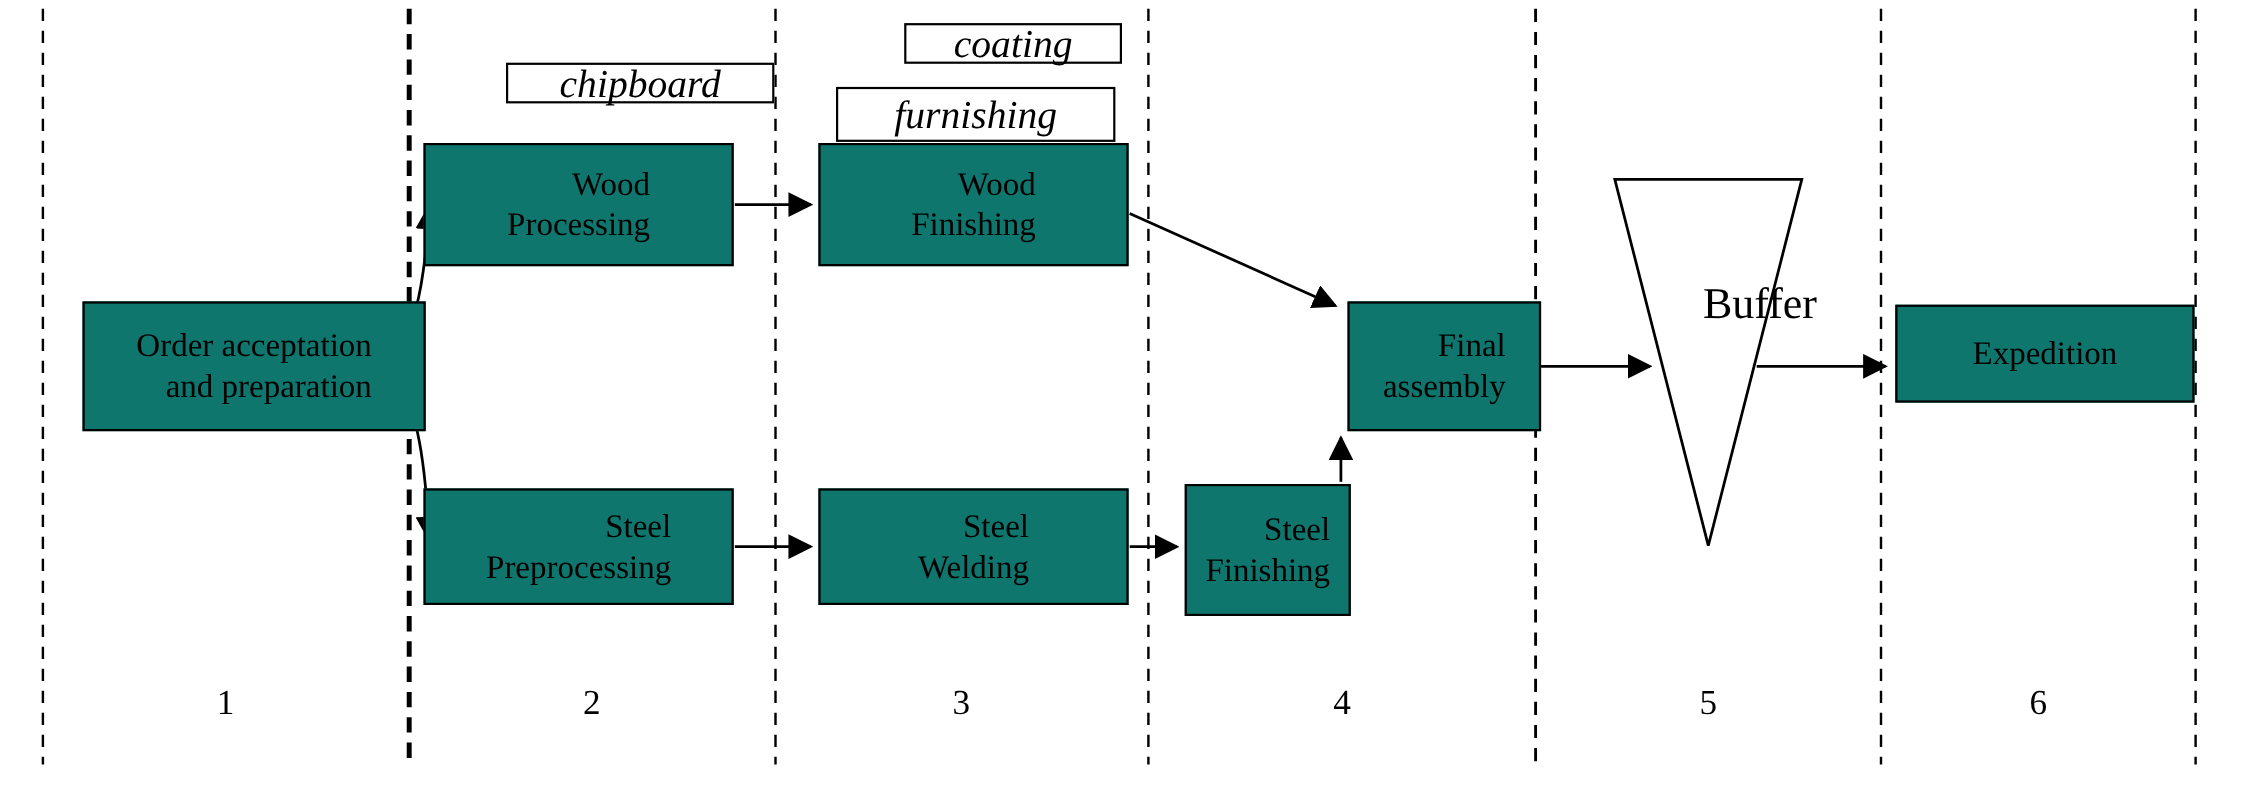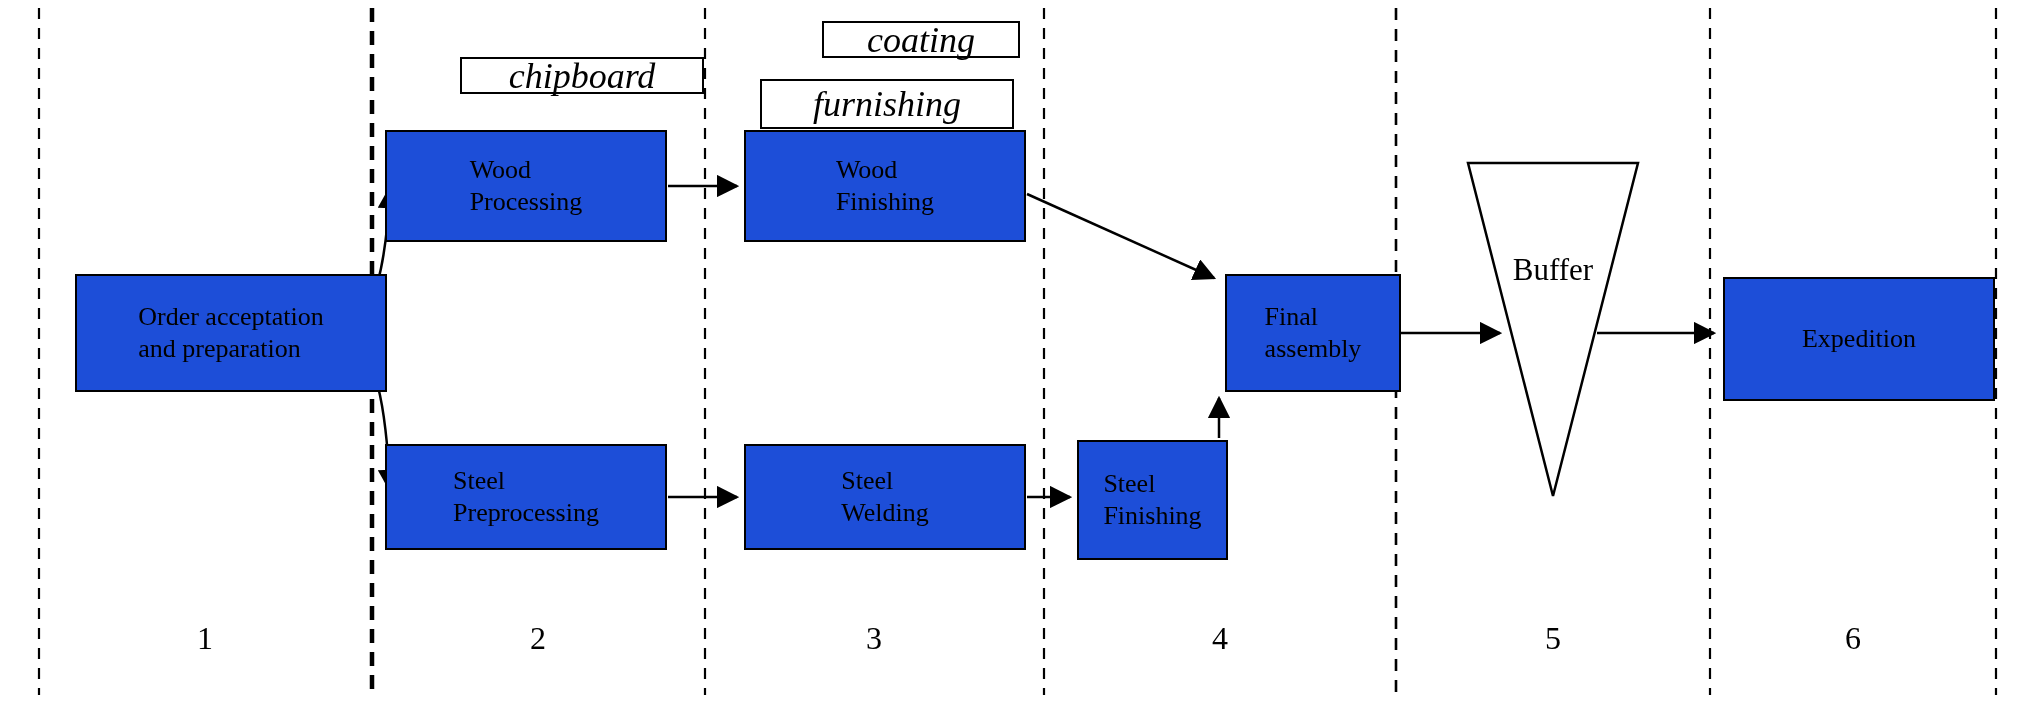--- a/index.html
+++ b/index.html
@@ -10,26 +10,26 @@
     height: 717px;
     background: #ffffff;
     font-family: "Liberation Serif", serif;
     color: #000;
     overflow: hidden;
   }
   .svg-layer { position: absolute; left: 0; top: 0; width: 2042px; height: 717px; }
   .box {
     position: absolute;
     border: 2.5px solid #000;
-    background: #1d4ed8;
+    background: #0f766e;
     display: flex;
     align-items: center;
     justify-content: center;
-    text-align: left;
-    font-size: 26px;
+    text-align: right;
+    font-size: 30px;
     line-height: 1.25;
     white-space: pre-line;
     z-index: 3;
   }
   .tab {
     position: absolute;
     border: 2.2px solid #000;
     background: #fff;
     display: flex;
     align-items: center;
@@ -41,24 +41,25 @@
   }
   .zone-num {
     position: absolute;
     transform: translateX(-50%);
     font-size: 32px;
     z-index: 3;
   }
   .buffer-label {
     position: absolute;
     transform: translateX(-50%);
-    font-size: 31px;
+    font-size: 40px;
     text-align: center;
     z-index: 4;
     white-space: nowrap;
+    margin-left: 47px;
   }
 </style>
 </head>
 <body>
 
 <div class="canvas">
 
   <svg class="svg-layer" viewBox="0 0 2042 717" xmlns="http://www.w3.org/2000/svg">
     <defs>
       <marker id="arrow" viewBox="0 0 10 10" refX="9" refY="5" markerWidth="9" markerHeight="9" orient="auto-start-reverse">
@@ -106,21 +107,21 @@
 Welding</div>
 
   <div class="box" style="left:1077px; top:440px; width:151px; height:120px;">Steel
 Finishing</div>
 
   <div class="box" style="left:1225px; top:274px; width:176px; height:118px;">Final
 assembly</div>
 
   <div class="buffer-label" style="left:1553px; top:252px;">Buffer</div>
 
-  <div class="box" style="left:1723px; top:277px; width:272px; height:124px;">Expedition</div>
+  <div class="box" style="left:1723px; top:277px; width:272px; height:89px;">Expedition</div>
 
   <div class="zone-num" style="left:205px;  top:620px;">1</div>
   <div class="zone-num" style="left:538px;  top:620px;">2</div>
   <div class="zone-num" style="left:874px;  top:620px;">3</div>
   <div class="zone-num" style="left:1220px; top:620px;">4</div>
   <div class="zone-num" style="left:1553px; top:620px;">5</div>
   <div class="zone-num" style="left:1853px; top:620px;">6</div>
 
 </div>
 

